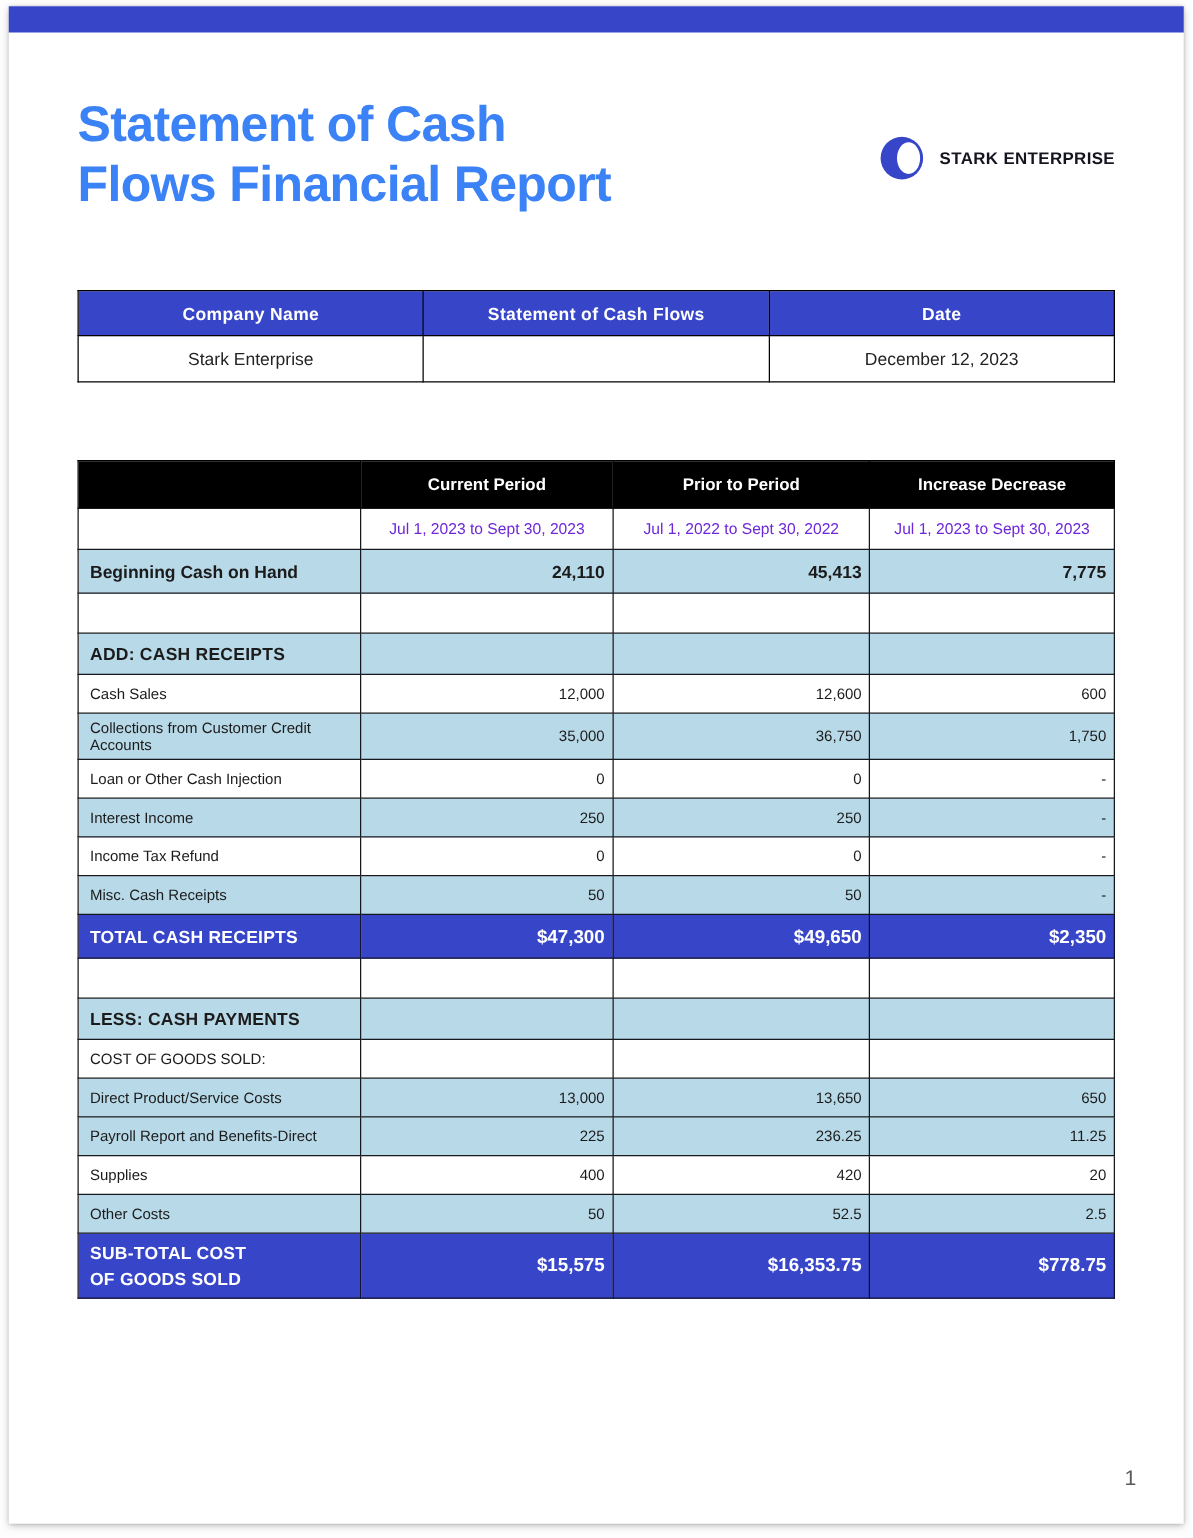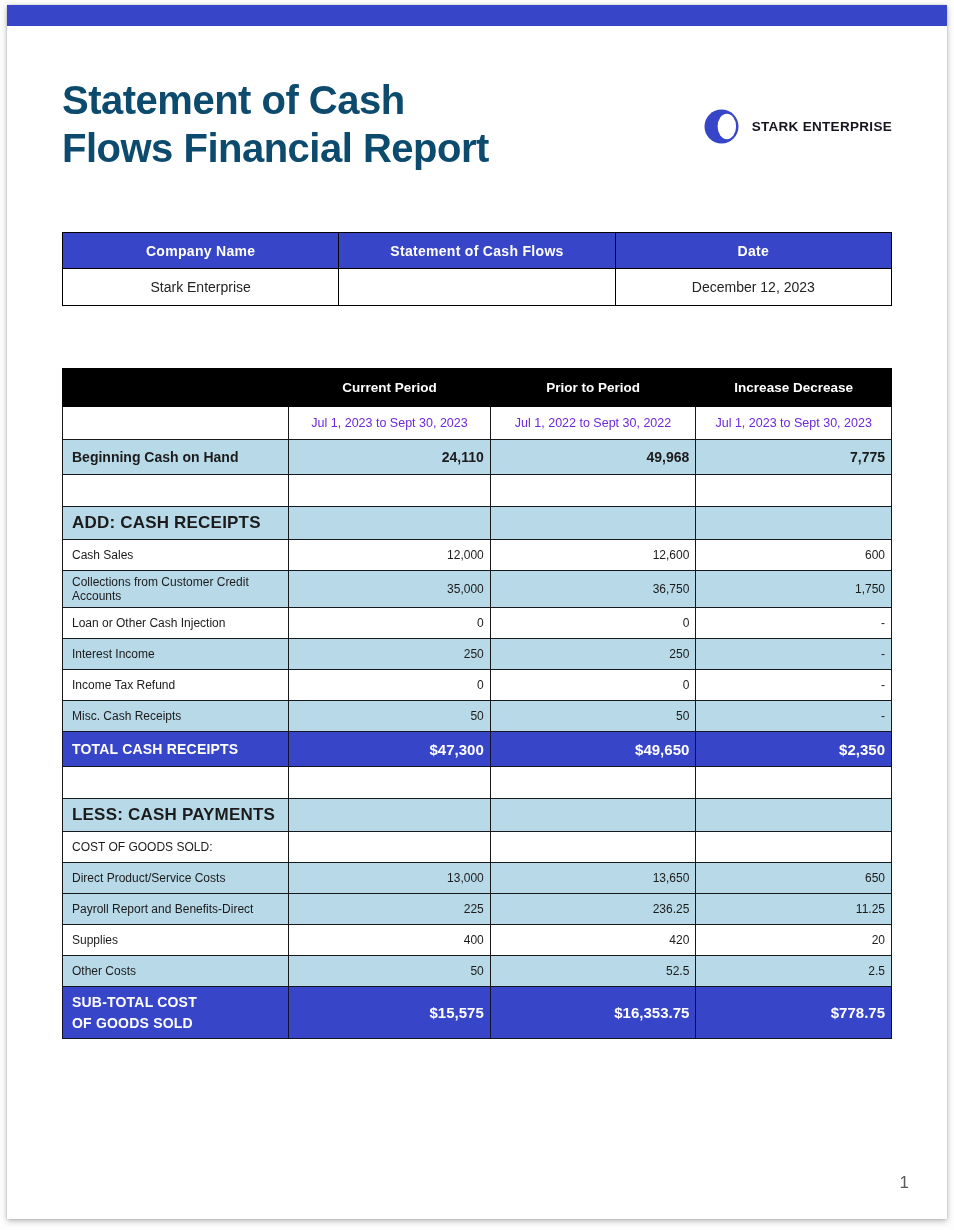--- a/index.html
+++ b/index.html
@@ -12,21 +12,21 @@
     box-shadow: 0 2px 6px rgba(0,0,0,0.28), 0 0 2px rgba(0,0,0,0.15);
   }
   .topbar { height: 21px; background: #3745c8; width: 100%; }
   .content { padding: 0 55px; position: relative; }
 
   .doc-title {
     margin-top: 50px;
     font-size: 40px;
     font-weight: bold;
     line-height: 1.2;
-    color: #0c4a6e;
+    color: #3b82f6;
     letter-spacing: -0.5px;
     max-width: 560px;
   }
   .doc-title span { display: block; }
 
   .brand { position: absolute; top: 33px; right: 55px; display: flex; align-items: center; gap: 13px; }
   .brand-logo { width: 35px; height: 35px; display: block; }
   .brand-name { font-size: 13.5px; font-weight: bold; color: #15151f; letter-spacing: 0.3px; }
 
   table { border-collapse: collapse; width: 100%; table-layout: fixed; }
@@ -60,21 +60,21 @@
   .main-table td.c-label { text-align: left; padding: 4px 10px 4px 9px; font-size: 12px; color: #1b1b1b; }
   .main-table td.c-value { text-align: right; padding: 4px 6px; font-size: 12px; color: #1b1b1b; }
 
   .rt-emphasis td { background: #b8d9e8; height: 35px; margin-left: 44px; }
   .rt-emphasis td.c-label { font-weight: bold; font-size: 14px; }
   .rt-emphasis td.c-value { font-weight: bold; font-size: 14px; }
 
   .rt-empty td { background: #ffffff; height: 32px; }
 
   .rt-section td { background: #b8d9e8; height: 33px; }
-  .rt-section td.c-label { font-weight: bold; font-size: 17px; letter-spacing: 0.2px; }
+  .rt-section td.c-label { font-weight: bold; font-size: 14px; letter-spacing: 0.2px; }
 
   .rt-data-white td { background: #ffffff; height: 31px; }
   .rt-data-blue  td { background: #b8d9e8; height: 31px; }
 
   .rt-label-white td { background: #ffffff; height: 31px; }
 
   .rt-total td { background: #3745c8; color: #ffffff; height: 35px; border-color: #10122e; }
   .rt-total td.c-label { color: #ffffff; font-weight: bold; font-size: 14px; letter-spacing: 0.2px; }
   .rt-total td.c-value { color: #fff; font-weight: bold; font-size: 15px; }
 
@@ -140,21 +140,21 @@
           <td></td>
           <td>Jul 1, 2023 to Sept 30, 2023</td>
           <td>Jul 1, 2022 to Sept 30, 2022</td>
           <td>Jul 1, 2023 to Sept 30, 2023</td>
         </tr>
       </thead>
       <tbody id="main-rows">
           <tr class="rt-emphasis">
             <td class="c-label">Beginning Cash on Hand</td>
             <td class="c-value">24,110</td>
-            <td class="c-value">49,968</td>
+            <td class="c-value">45,413</td>
             <td class="c-value">7,775</td>
           </tr>
           <tr class="rt-empty">
             <td class="c-label"></td>
             <td class="c-value"></td>
             <td class="c-value"></td>
             <td class="c-value"></td>
           </tr>
           <tr class="rt-section">
             <td class="c-label">ADD: CASH RECEIPTS</td>

